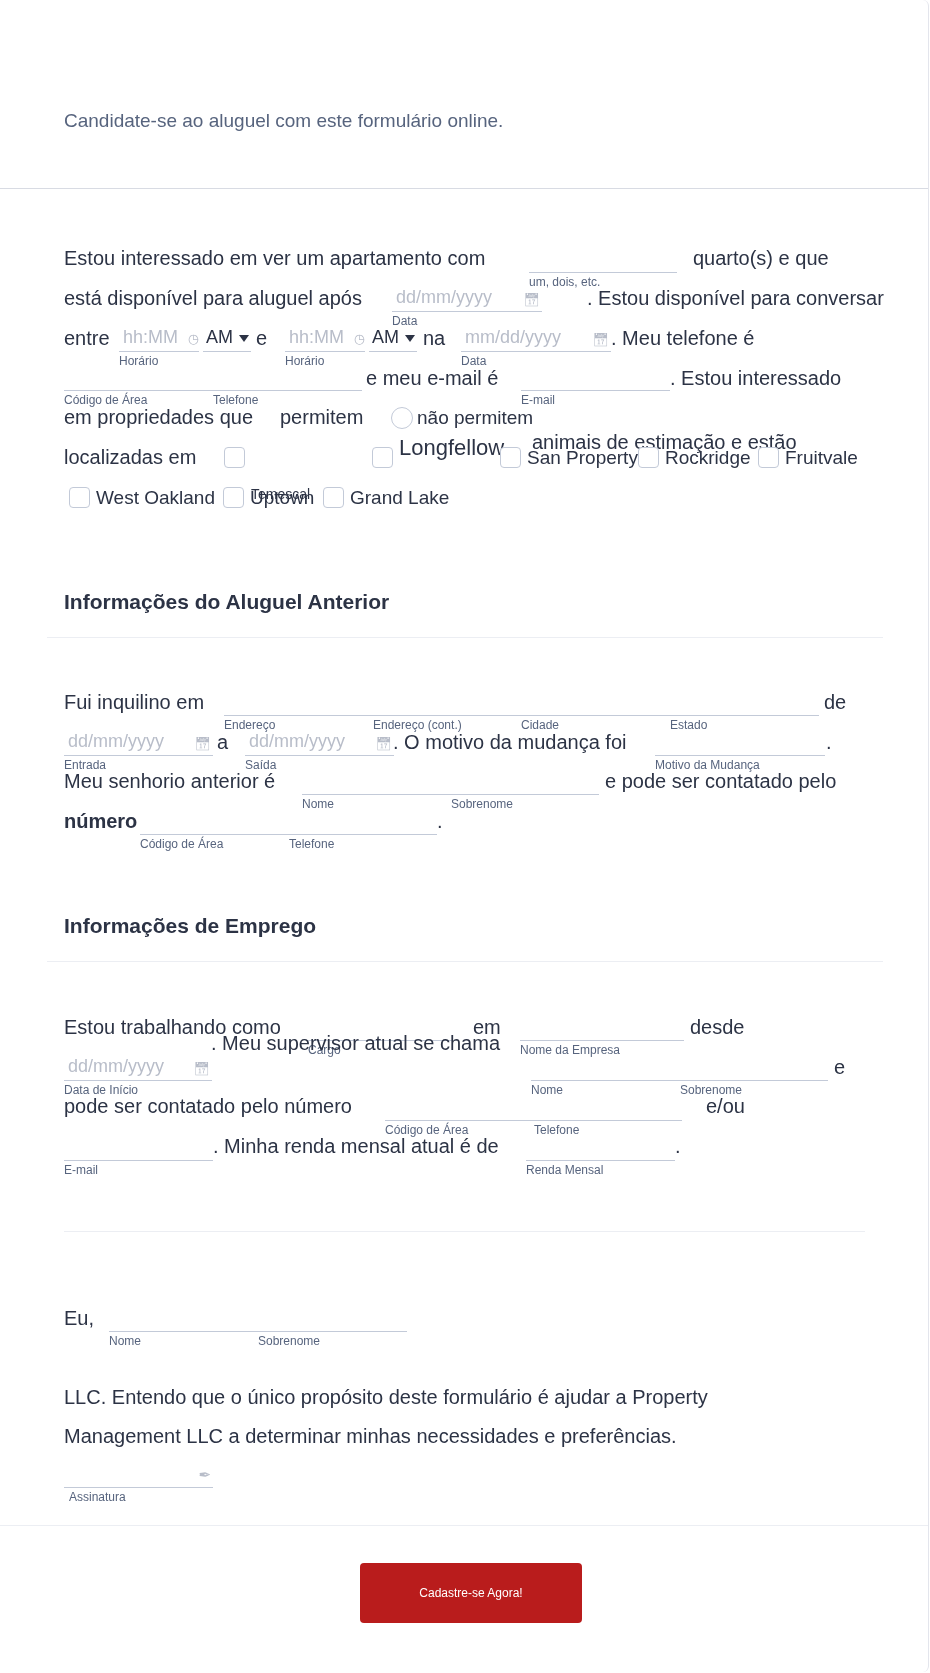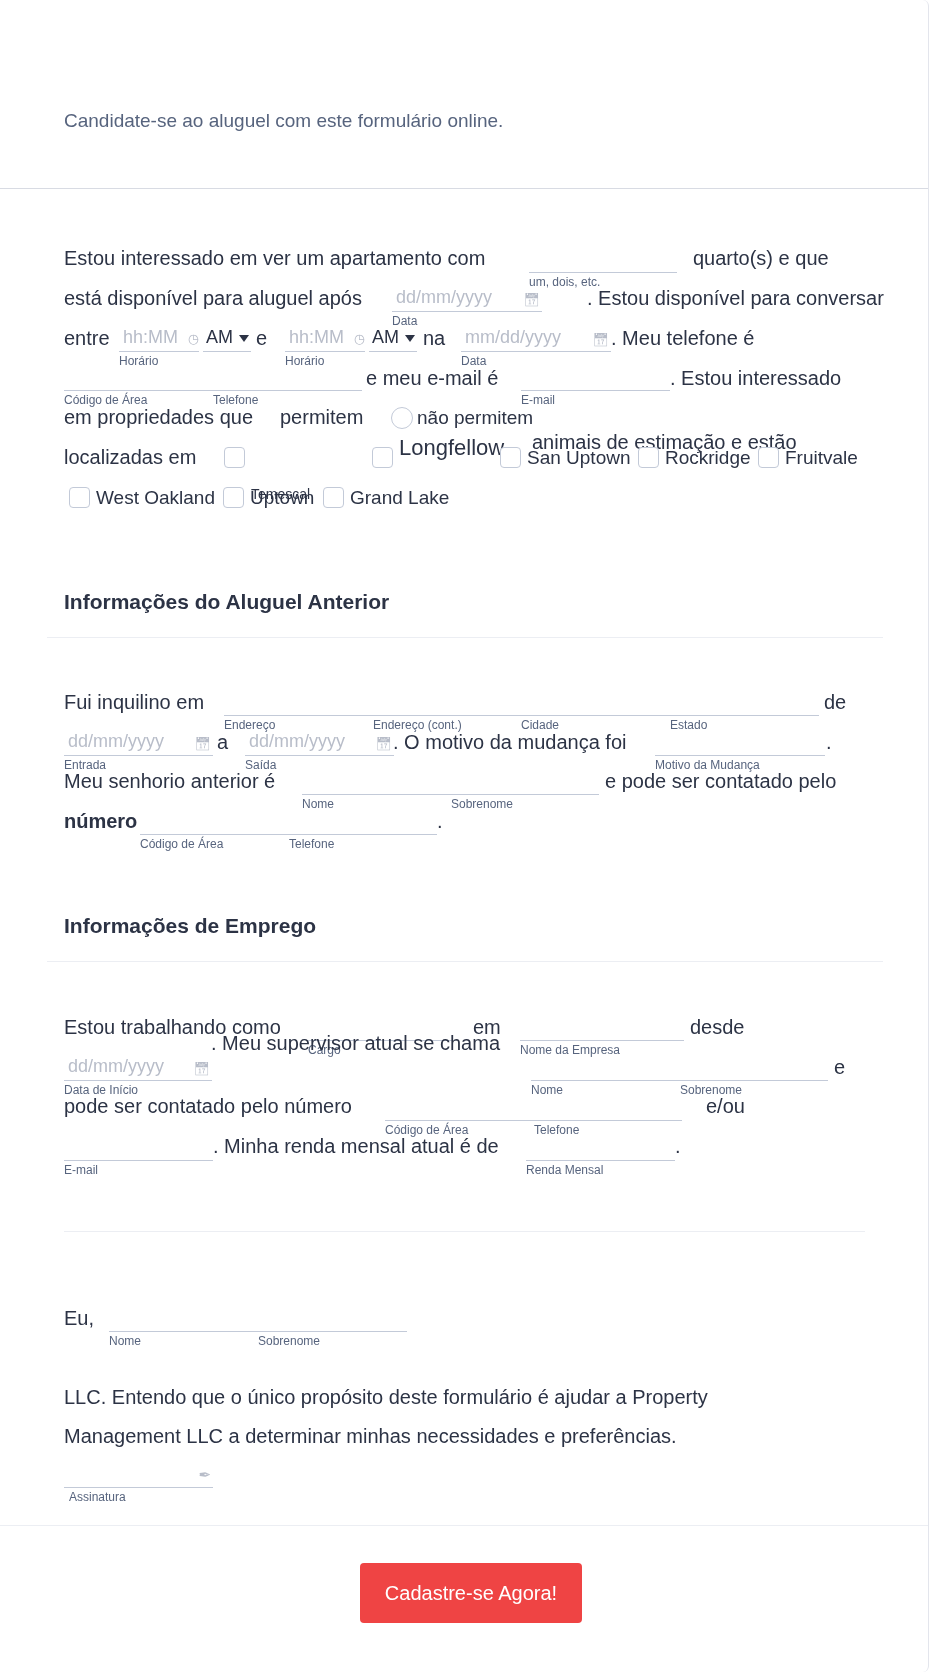--- a/index.html
+++ b/index.html
@@ -13,21 +13,21 @@
   .t { position:absolute; white-space:nowrap; font-size:20px; color:#2c3345; line-height:24px; }
   .sec-h { position:absolute; white-space:nowrap; font-size:21px; font-weight:bold; color:#2c3345; }
   .field { position:absolute; height:26px; border-bottom:1px solid #c3cad8; box-sizing:border-box; }
   .ph { position:absolute; left:4px; top:1px; font-size:18px; color:#b8bdc9; white-space:nowrap; }
   .sub { position:absolute; font-size:12px; color:#57647e; white-space:nowrap; line-height:14px; }
   .ico { position:absolute; color:#b8bdc9; font-size:13px; }
   .sel { position:absolute; height:26px; border-bottom:1px solid #c3cad8; box-sizing:border-box; font-size:18px; color:#2c3345; }
   .sel .caret { position:absolute; right:2px; top:9px; width:0; height:0; border-left:5px solid transparent; border-right:5px solid transparent; border-top:7px solid #2c3345; }
   .cb { position:absolute; width:21px; height:21px; border:1px solid #c3cad8; border-radius:4px; box-sizing:border-box; background:#fff; }
   .radio { position:absolute; width:22px; height:22px; border:1px solid #c3cad8; border-radius:50%; box-sizing:border-box; background:#fff; }
-  .btn { position:absolute; left:360px; top:1563px; width:222px; height:60px; background:#ef4444; border-radius:4px; color:#fff; font-size:20px; display:flex; align-items:center; justify-content:center; }
+  .btn { position:absolute; left:360px; top:1563px; width:222px; height:60px; background:#b91c1c; border-radius:4px; color:#fff; font-size:12px; display:flex; align-items:center; justify-content:center; }
 </style>
 </head>
 <body>
 
 <div class="card">
 
   <div class="abs subtitle">Candidate-se ao aluguel com este formulário online.</div>
   <div class="hsep" style="left:0;top:188px;width:928px;"></div>
 
   <div class="t" style="left:64px;top:246px;">Estou interessado em ver um apartamento com</div>
@@ -84,21 +84,21 @@
   <div class="radio" style="left:391px;top:407px;"></div>
   <div class="t" style="left:417px;top:406px;font-size:19px;">não permitem</div>
   <div class="t" style="left:532px;top:405px;margin-top:25px;">animais de estimação e estão</div>
 
   <div class="t" style="left:64px;top:445px;">localizadas em</div>
   <div class="cb" style="left:224px;top:447px;"></div>
   <div class="t" style="left:251px;top:446px;font-size:14px;margin-top:36px;">Temescal</div>
   <div class="cb" style="left:372px;top:447px;"></div>
   <div class="t" style="left:399px;top:436px;font-size:22px;">Longfellow</div>
   <div class="cb" style="left:500px;top:447px;"></div>
-  <div class="t" style="left:527px;top:446px;font-size:19px;">San Uptown</div>
+  <div class="t" style="left:527px;top:446px;font-size:19px;">San Property</div>
   <div class="cb" style="left:638px;top:447px;"></div>
   <div class="t" style="left:665px;top:446px;font-size:19px;">Rockridge</div>
   <div class="cb" style="left:758px;top:447px;"></div>
   <div class="t" style="left:785px;top:446px;font-size:19px;">Fruitvale</div>
 
   <div class="cb" style="left:69px;top:487px;"></div>
   <div class="t" style="left:96px;top:486px;font-size:19px;">West Oakland</div>
   <div class="cb" style="left:223px;top:487px;"></div>
   <div class="t" style="left:250px;top:486px;font-size:19px;">Uptown</div>
   <div class="cb" style="left:323px;top:487px;"></div>

